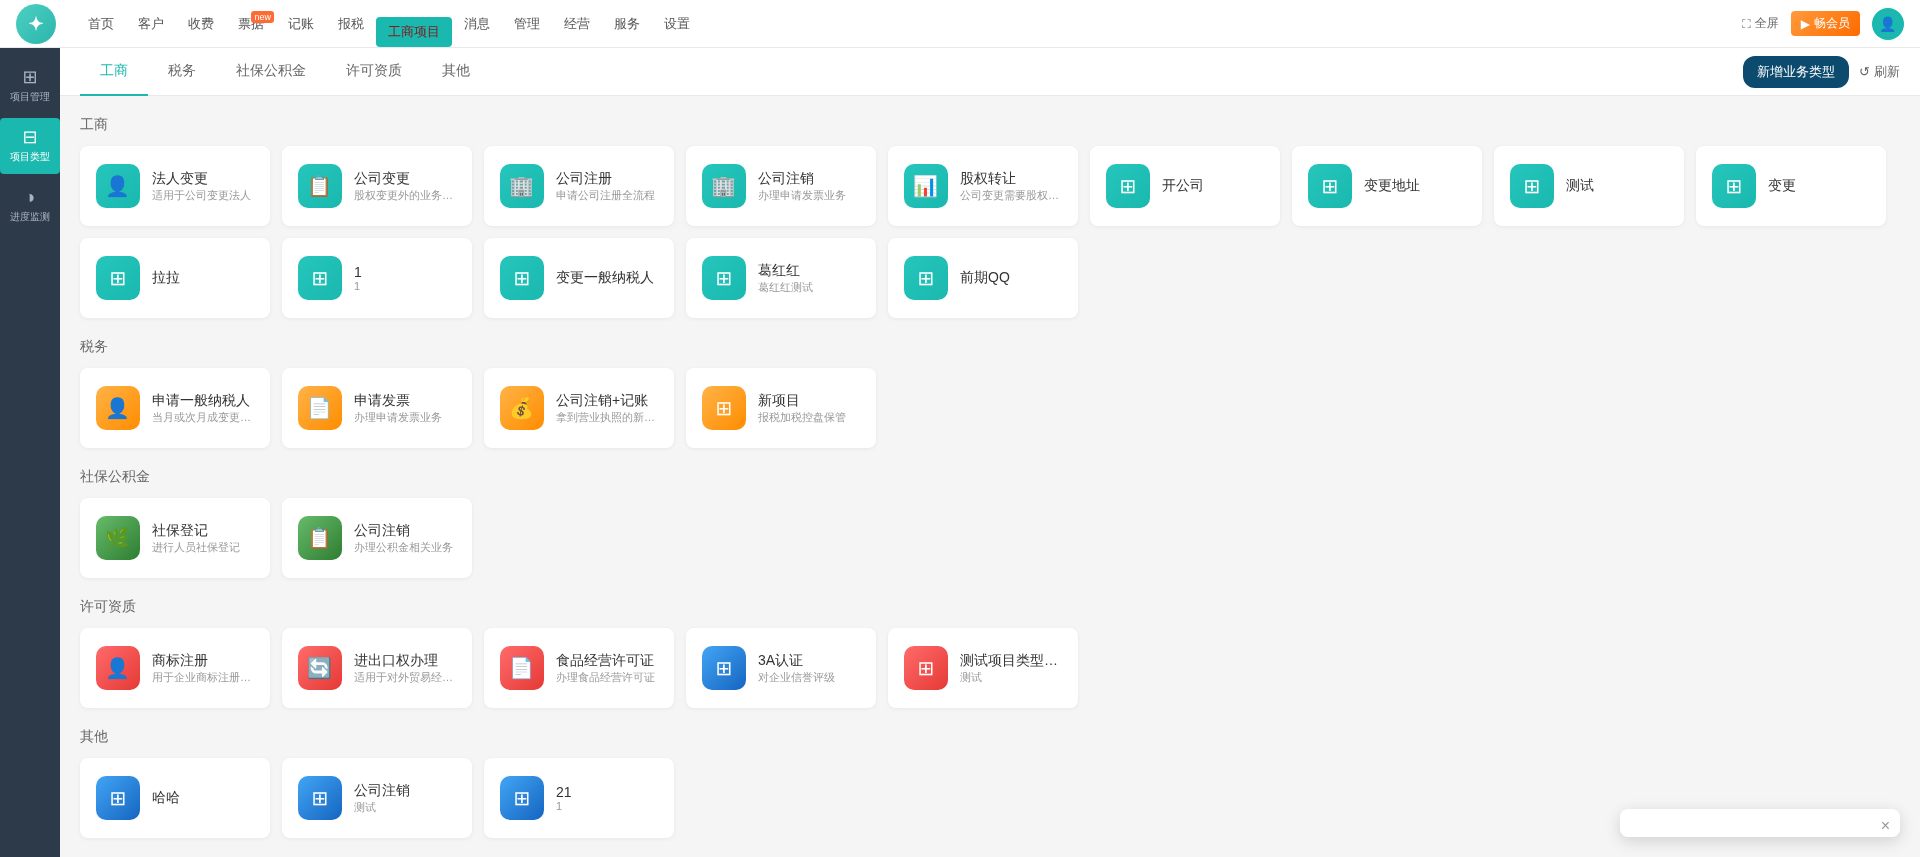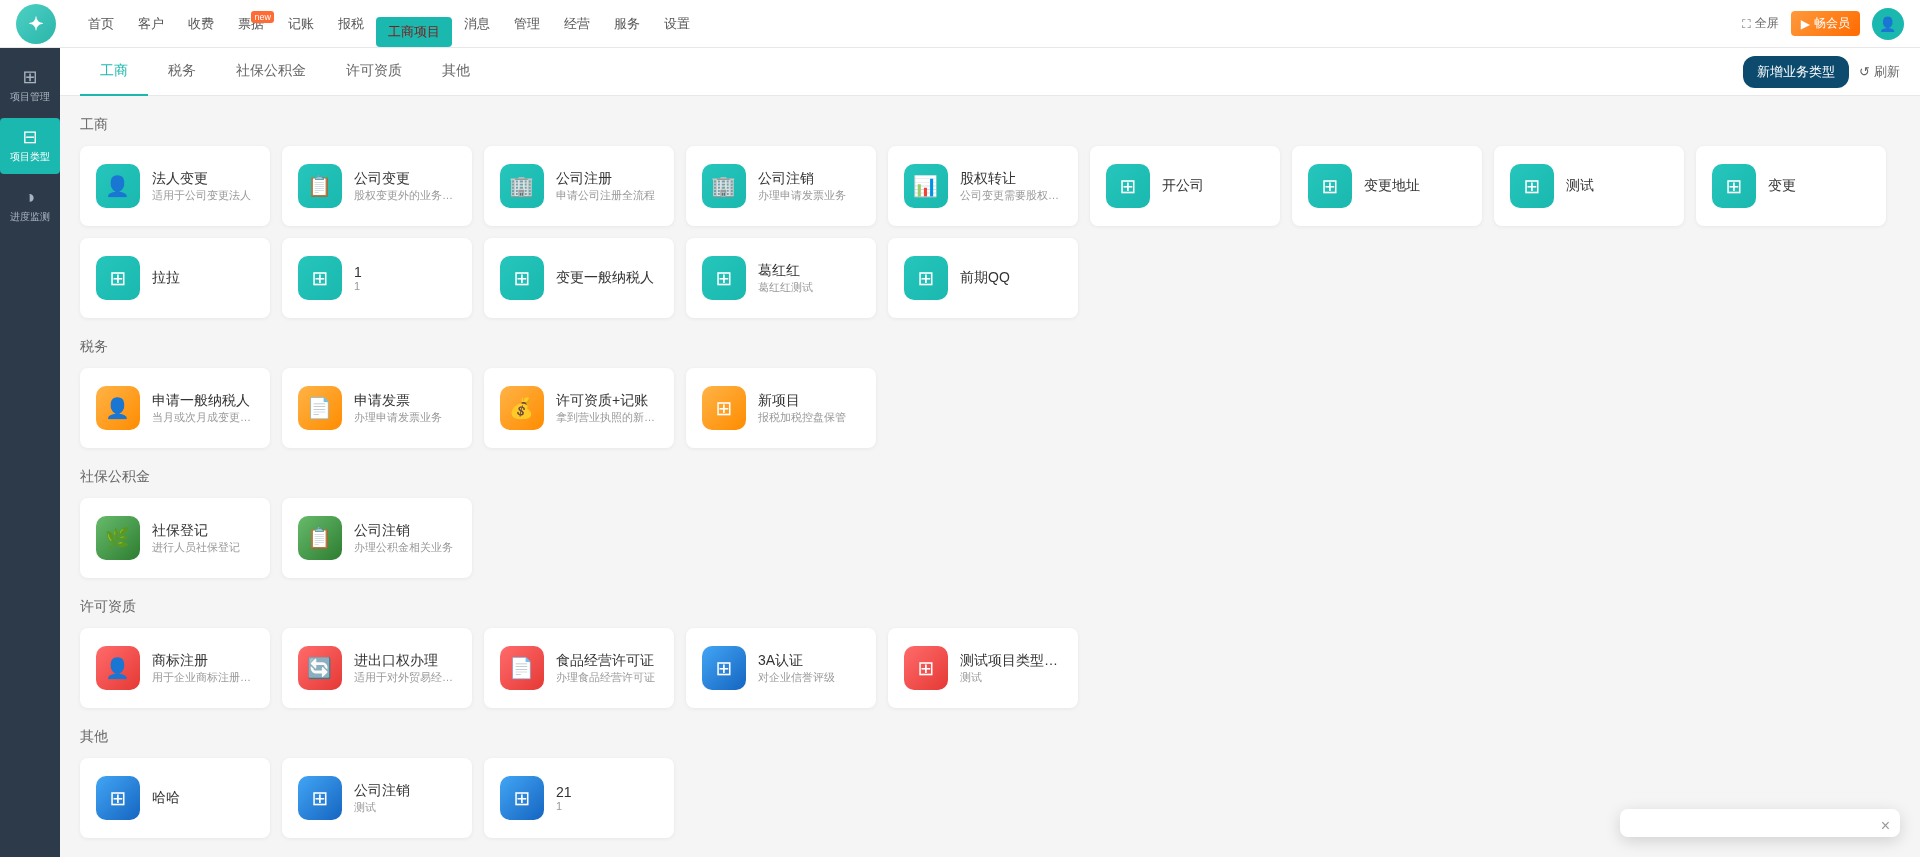--- a/index.html
+++ b/index.html
@@ -463,21 +463,21 @@
           <div class="card-icon orange">📄</div>
           <div class="card-text">
             <div class="card-name">申请发票</div>
             <div class="card-desc">办理申请发票业务</div>
           </div>
         </div>
 
         <div class="service-card">
           <div class="card-icon orange">💰</div>
           <div class="card-text">
-            <div class="card-name">许可资质+记账</div>
+            <div class="card-name">公司注销+记账</div>
             <div class="card-desc">拿到营业执照的新公司</div>
           </div>
         </div>
 
         <div class="service-card">
           <div class="card-icon orange">⊞</div>
           <div class="card-text">
             <div class="card-name">新项目</div>
             <div class="card-desc">报税加税控盘保管</div>
           </div>

